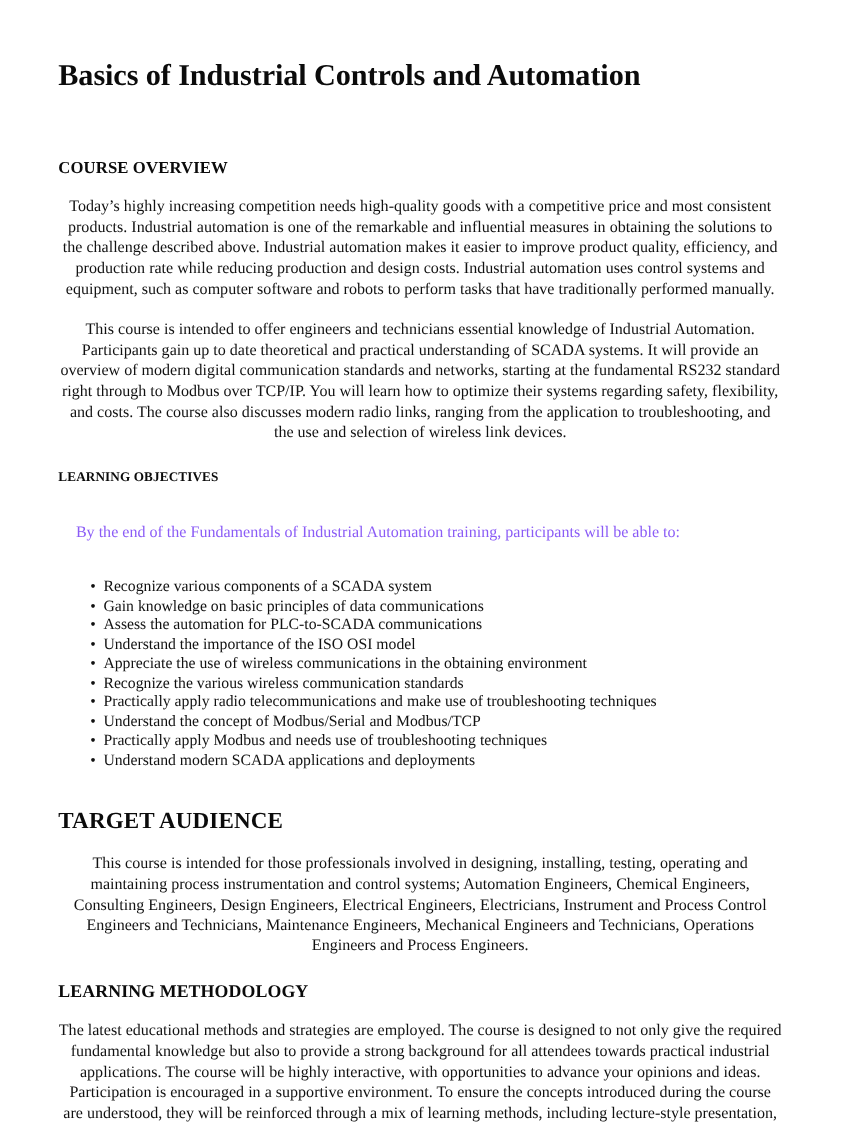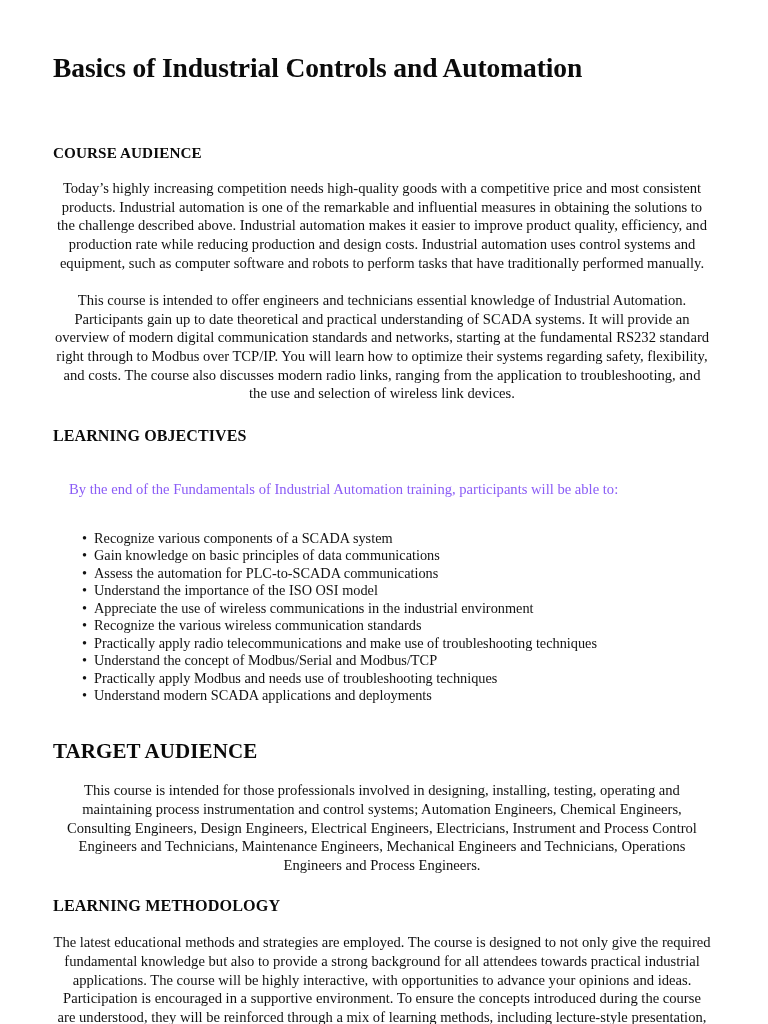--- a/index.html
+++ b/index.html
@@ -44,21 +44,21 @@
     margin: 0;
     color: #0b0b0b;
     letter-spacing: 0.1px;
   }
   .h-overview {
     font-size: 15.2px;
     padding-top: 60px;
     line-height: 1.2;
   }
   .h-objectives {
-    font-size: 16px;
+    font-size: 12px;
     padding-top: 23px;
     line-height: 1.2;
   }
   .h-audience {
     font-size: 21px;
     padding-top: 34px;
     line-height: 1.2;
   }
   .h-methodology {
     font-size: 16.2px;
@@ -108,21 +108,21 @@
   }
 </style>
 </head>
 <body>
 
 <div class="page">
   <div class="content">
 
     <h1 class="doc-title">Basics of Industrial Controls and Automation</h1>
 
-    <h2 class="h-section h-overview">COURSE AUDIENCE</h2>
+    <h2 class="h-section h-overview">COURSE OVERVIEW</h2>
 
     <p class="para first-after-head">Today’s highly increasing competition needs high-quality goods with a competitive price and most consistent products. Industrial automation is one of the remarkable and influential measures in obtaining the solutions to the challenge described above. Industrial automation makes it easier to improve product quality, efficiency, and production rate while reducing production and design costs. Industrial automation uses control systems and equipment, such as computer software and robots to perform tasks that have traditionally performed manually.</p>
 
     <p class="para gap">This course is intended to offer engineers and technicians essential knowledge of Industrial Automation. Participants gain up to date theoretical and practical understanding of SCADA systems. It will provide an overview of modern digital communication standards and networks, starting at the fundamental RS232 standard right through to Modbus over TCP/IP. You will learn how to optimize their systems regarding safety, flexibility, and costs. The course also discusses modern radio links, ranging from the application to troubleshooting, and the use and selection of wireless link devices.</p>
 
     <h2 class="h-section h-objectives">LEARNING OBJECTIVES</h2>
 
     <p class="lead">By the end of the Fundamentals of Industrial Automation training, participants will be able to:</p>
 
     <ul class="objectives">
@@ -137,21 +137,21 @@
       <li>
         <span class="bullet">•</span>
         <span>Assess the automation for PLC-to-SCADA communications</span>
       </li>
       <li>
         <span class="bullet">•</span>
         <span>Understand the importance of the ISO OSI model</span>
       </li>
       <li>
         <span class="bullet">•</span>
-        <span>Appreciate the use of wireless communications in the industrial environment</span>
+        <span>Appreciate the use of wireless communications in the obtaining environment</span>
       </li>
       <li>
         <span class="bullet">•</span>
         <span>Recognize the various wireless communication standards</span>
       </li>
       <li>
         <span class="bullet">•</span>
         <span>Practically apply radio telecommunications and make use of troubleshooting techniques</span>
       </li>
       <li>

